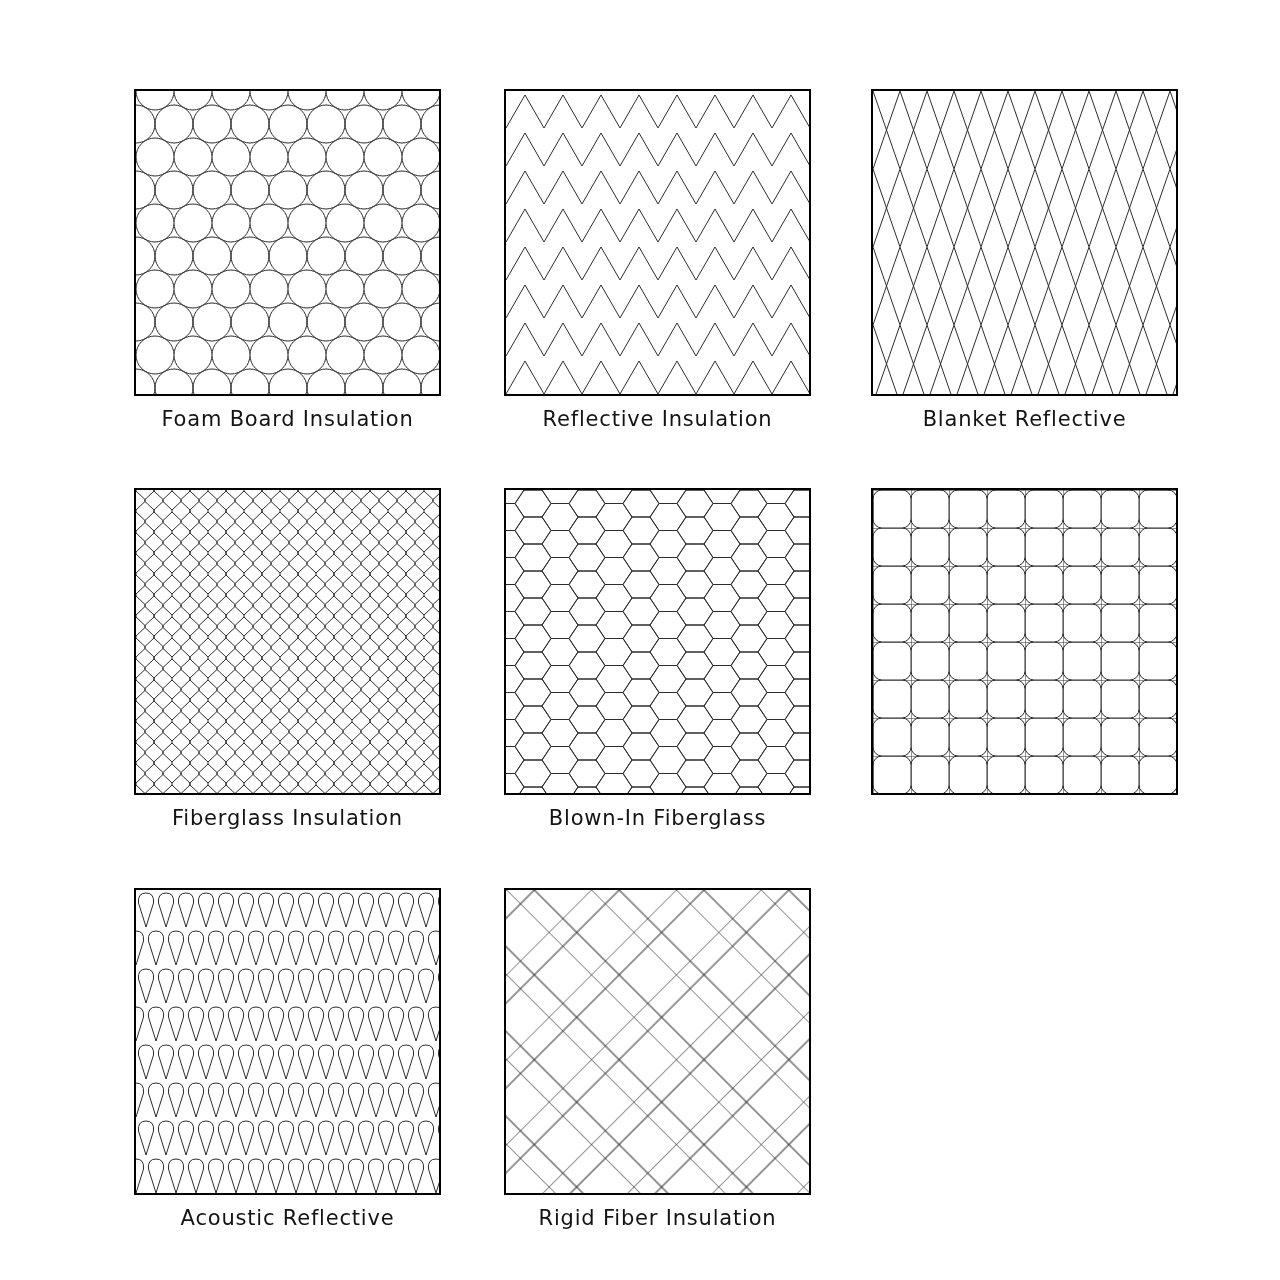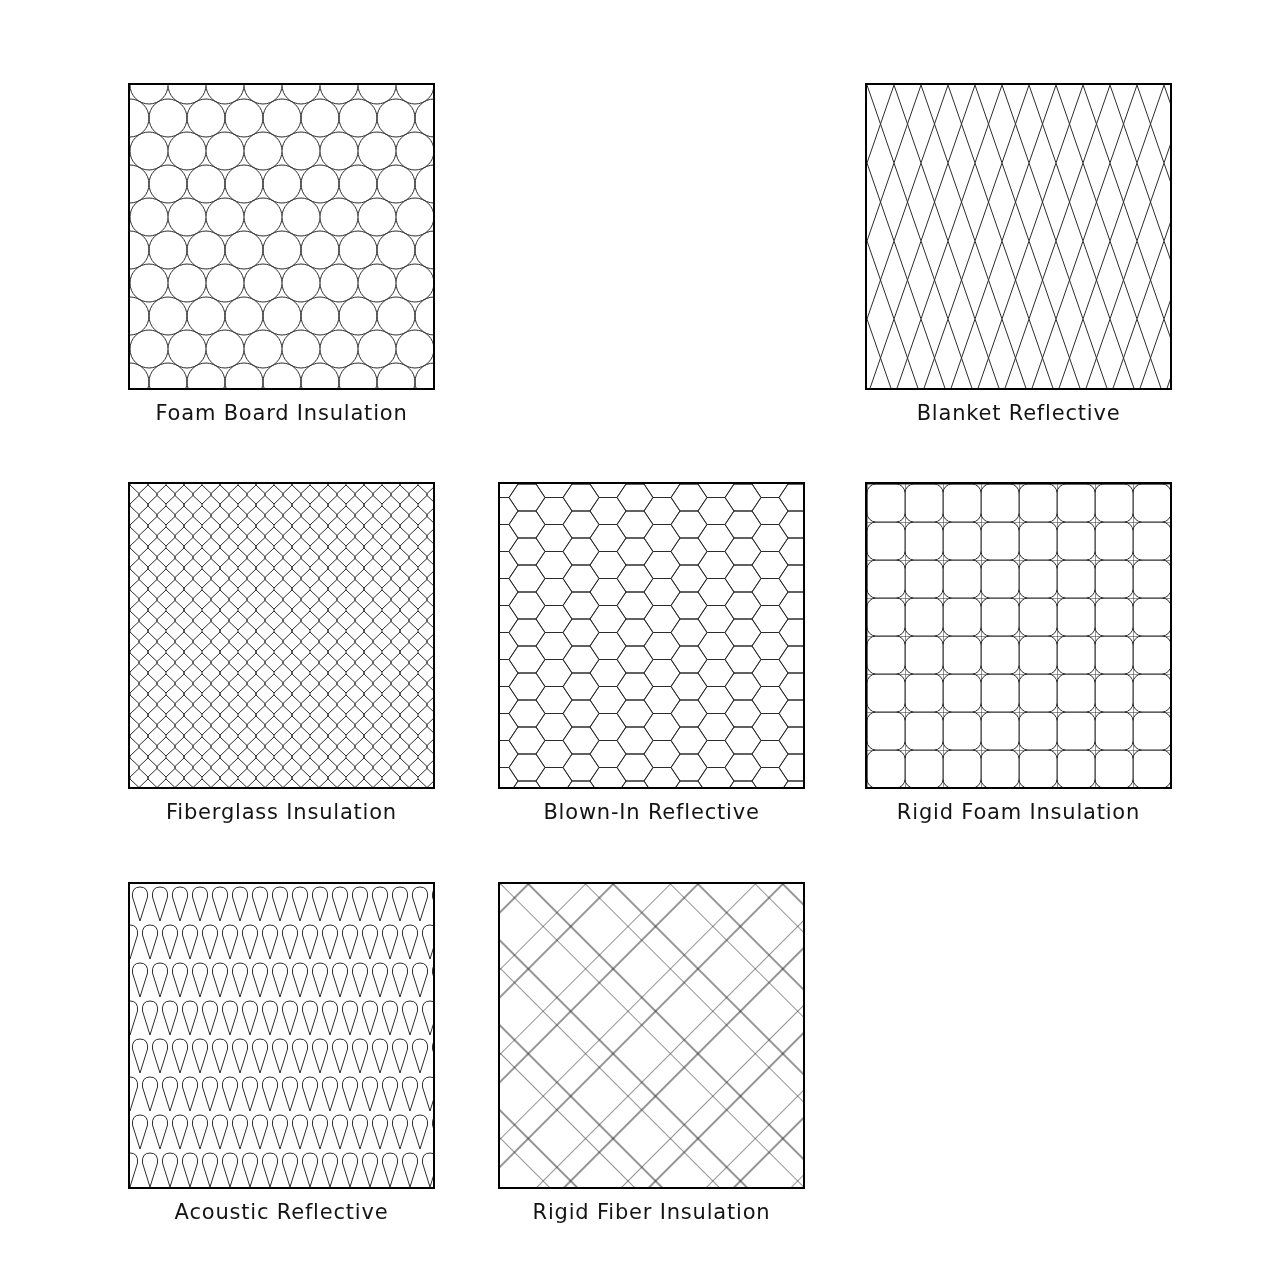--- a/index.html
+++ b/index.html
@@ -2,21 +2,21 @@
 <html><head>
 <meta charset="utf-8">
 <style>
   html,body{margin:0;padding:0;}
   body{
     width:1280px;height:1280px;background:#ffffff;
     font-family:"DejaVu Sans","Liberation Sans",sans-serif;
     position:relative;overflow:hidden;
   }
   .board{position:absolute;left:0;top:0;width:1280px;height:1280px;}
-  .cell{position:absolute;width:330px;margin:10px;}
+  .cell{position:absolute;width:330px;margin:16px;}
   .swatch{
     width:307px;height:307px;box-sizing:border-box;
     border:2px solid #000;background:#fff;
   }
   .swatch svg{display:block;}
   .caption{
     display:block;width:307px;margin-top:11px;text-align:center;
     font-size:21px;letter-spacing:0.8px;color:#141414;white-space:nowrap;
   }
   
@@ -42,20 +42,33 @@
                 <circle cx="38" cy="33" r="19"></circle>
             </g>
           </pattern>
         </defs>
         <rect width="303" height="303" fill="url(#p-foam)"></rect>
       </svg>
     </div>
     <figcaption class="caption">Foam Board Insulation</figcaption>
   </figure>
 
+  <figure class="cell c1">
+    <div class="swatch">
+      <svg width="303" height="303">
+        <defs>
+          <pattern id="p-zig" width="38" height="38" patternUnits="userSpaceOnUse">
+            <path class="pat" d="M0,37 L19,4 L38,37"></path>
+          </pattern>
+        </defs>
+        <rect width="303" height="303" fill="url(#p-zig)"></rect>
+      </svg>
+    </div>
+    <figcaption class="caption">Reflective Insulation</figcaption>
+  </figure>
 
   <figure class="cell c2">
     <div class="swatch">
       <svg width="303" height="303">
         <defs>
           <pattern id="p-blk" width="27" height="78" patternUnits="userSpaceOnUse">
             <path class="pat" d="M0,0 L27,78 M27,0 L0,78"></path>
           </pattern>
         </defs>
         <rect width="303" height="303" fill="url(#p-blk)"></rect>
@@ -93,38 +106,37 @@
               <path d="M9,-13.5 L18,-27 L36,-27 L45,-13.5 L36,0 L18,0 Z"></path>
               <path d="M9,40.5 L18,27 L36,27 L45,40.5 L36,54 L18,54 Z"></path>
               <path d="M36,0 L45,-13.5 L63,-13.5 L72,0 L63,13.5 L45,13.5 Z"></path>
               <path d="M36,27 L45,13.5 L63,13.5 L72,27 L63,40.5 L45,40.5 Z"></path>
             </g>
           </pattern>
         </defs>
         <rect width="303" height="303" fill="url(#p-hex)"></rect>
       </svg>
     </div>
-    <figcaption class="caption">Blown-In Reflective</figcaption>
+    <figcaption class="caption">Blown-In Fiberglass</figcaption>
   </figure>
 
   <figure class="cell c5">
     <div class="swatch">
       <svg width="303" height="303">
         <defs>
           <pattern id="p-rf" width="38" height="38" patternUnits="userSpaceOnUse">
             <g class="pat">
               <path d="M0,0 L38,0 M0,0 L0,38"></path>
               <rect x="0" y="0" width="38" height="38" rx="9" ry="9"></rect>
             </g>
           </pattern>
         </defs>
         <rect width="303" height="303" fill="url(#p-rf)"></rect>
       </svg>
     </div>
-    <figcaption class="caption">Rigid Foam Insulation</figcaption>
   </figure>
 
   <figure class="cell c6">
     <div class="swatch">
       <svg width="303" height="303">
         <defs>
           <pattern id="p-ac" width="20" height="76" patternUnits="userSpaceOnUse">
             <g class="pat">
               <path d="M10,37 L2.5,13 Q1.5,3 10,3 Q18.5,3 17.5,13 Z"></path>
               <path d="M0,75 L-7.5,51 Q-8.5,41 0,41 Q8.5,41 7.5,51 Z"></path>

